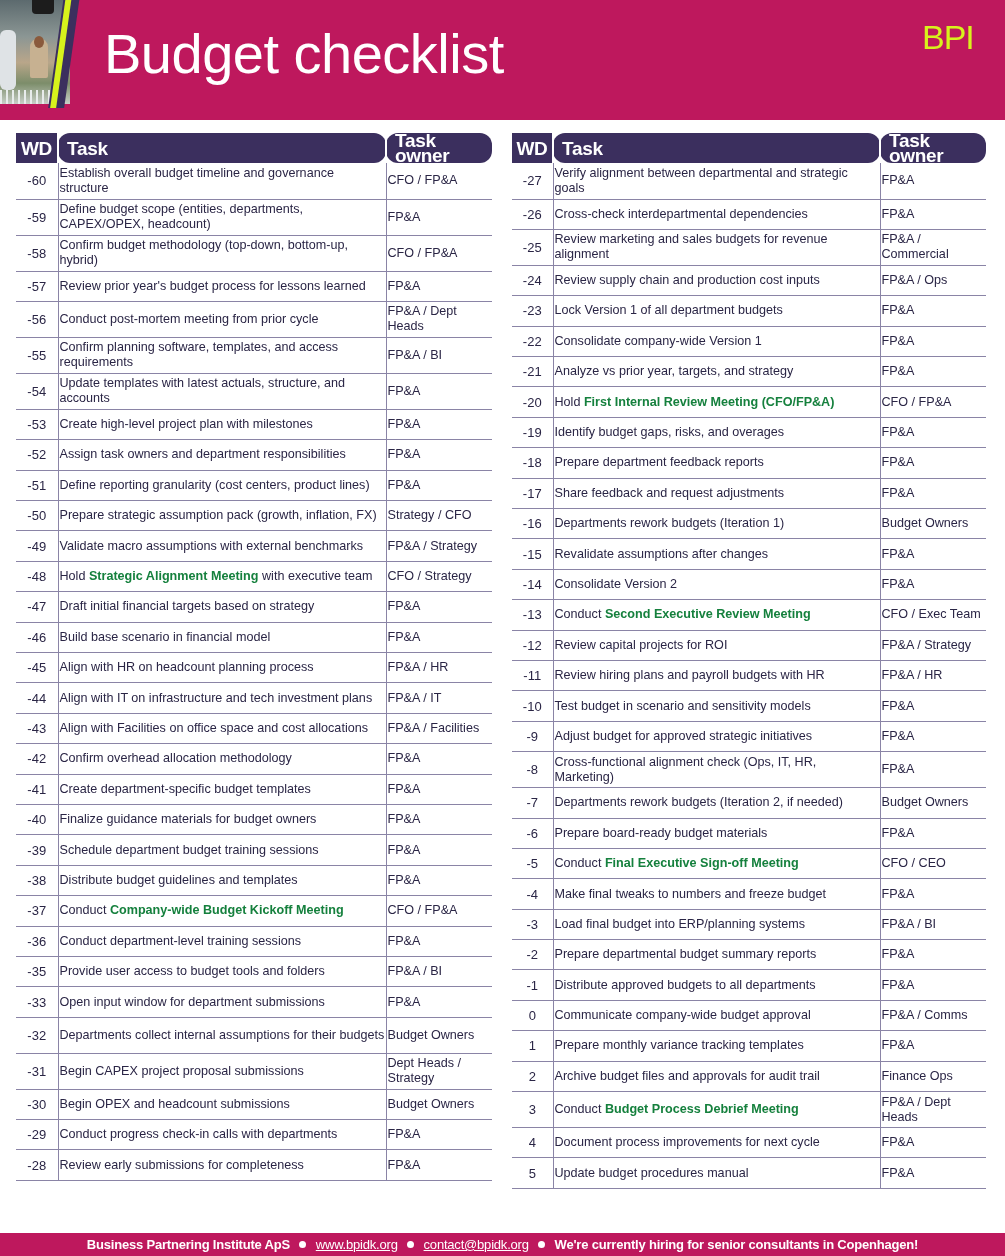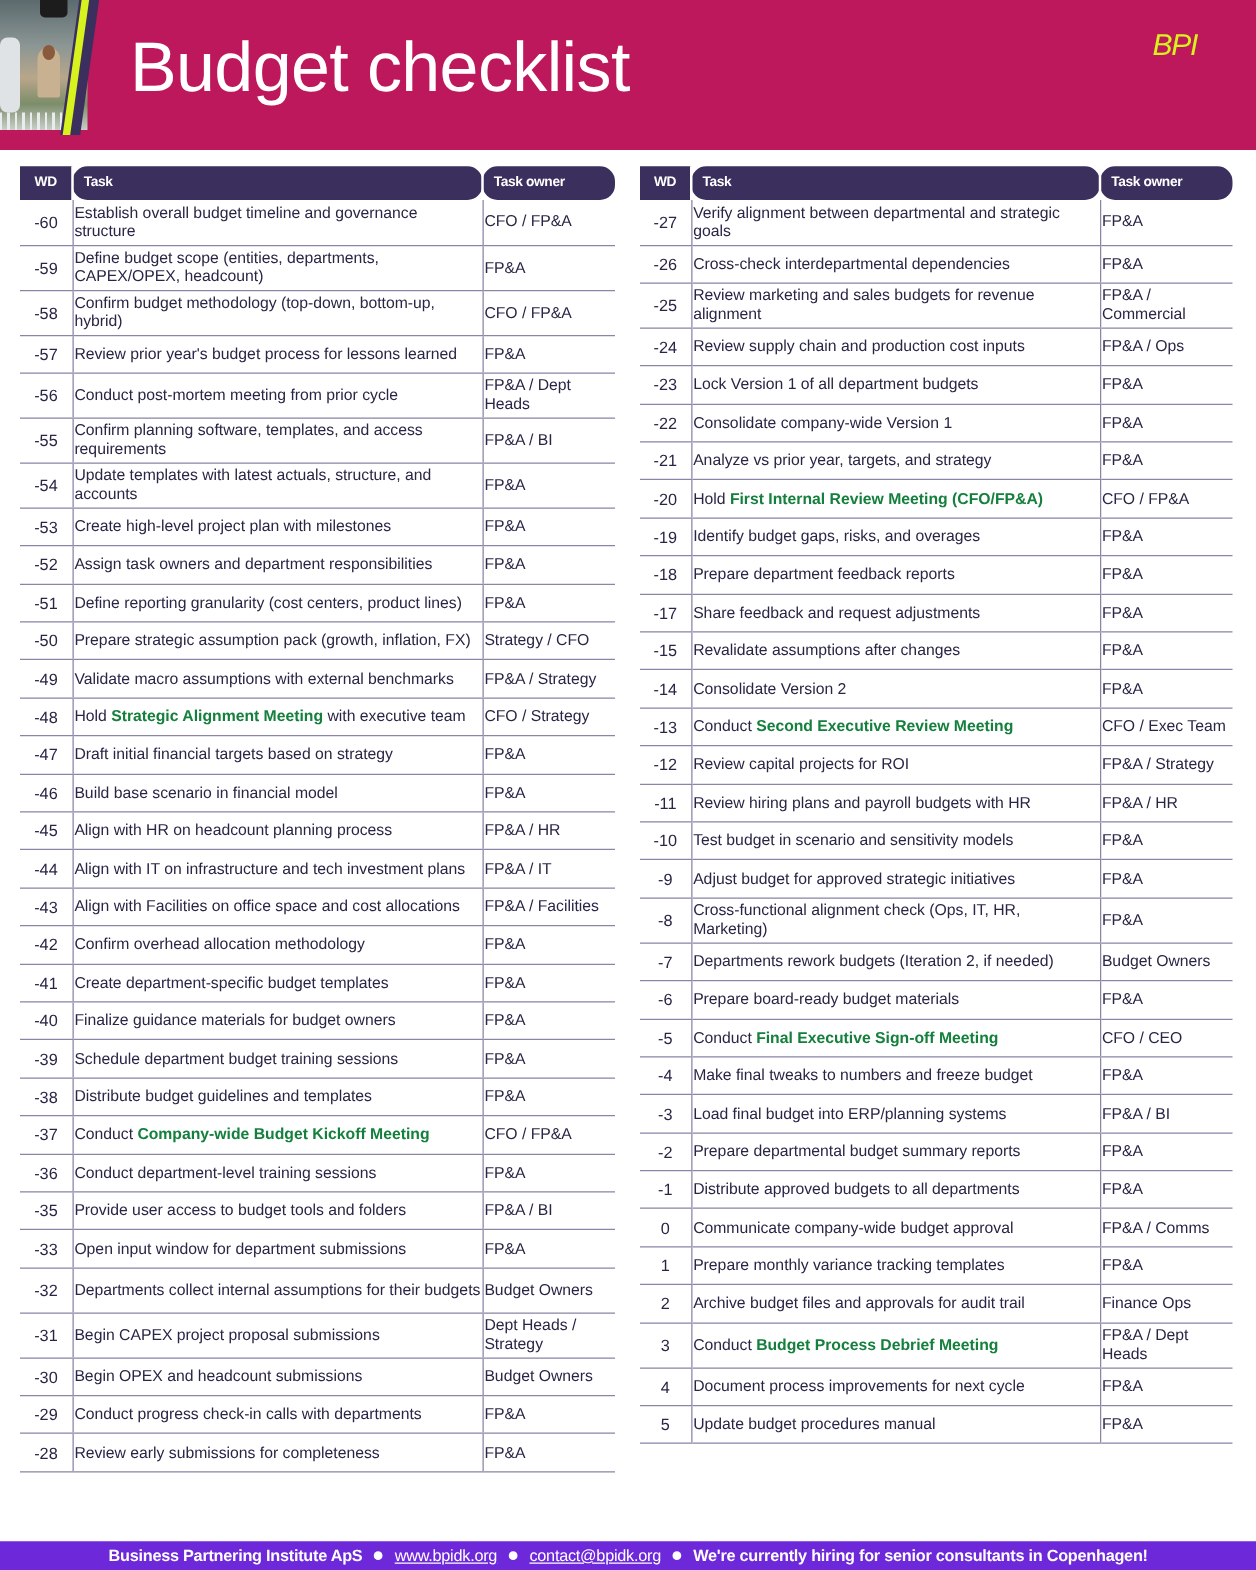--- a/index.html
+++ b/index.html
@@ -12,36 +12,36 @@
   .photo .lamp { position: absolute; left: 32px; top: 0; width: 22px; height: 14px; background: #1c1c1c; border-radius: 0 0 4px 4px; }
   .photo .person { position: absolute; left: 30px; top: 38px; width: 18px; height: 40px; background: #c7b191; border-radius: 9px 9px 2px 2px; }
   .photo .head { position: absolute; left: 34px; top: 36px; width: 10px; height: 12px; background: #8a5a3c; border-radius: 50%; }
   .photo .person2 { position: absolute; left: 0; top: 30px; width: 16px; height: 60px; background: #dfe3e6; border-radius: 6px; }
   .photo .fence { position: absolute; left: 0; bottom: 0; width: 56px; height: 14px;
     background: repeating-linear-gradient(90deg, #e8ecec 0 2px, transparent 2px 6px); }
   .slash { position: absolute; left: 56px; top: -4px; width: 16px; height: 112px; background: #3b2f5e; transform: skewX(-8deg); }
   .slash-line { position: absolute; left: 58px; top: -4px; width: 6px; height: 112px; background: #d7f21c; transform: skewX(-8deg); }
 
   .title { position: absolute; left: 104px; top: 20px; font-size: 56px; font-weight: 400; color: #ffffff; letter-spacing: -0.5px; line-height: 68px; }
-  .logo { position: absolute; left: 922px; top: 17px; font-size: 24px; color: #d7f21c; letter-spacing: -1px; line-height: 40px; font-style: italic; }
+  .logo { position: absolute; left: 922px; top: 17px; font-size: 34px; color: #d7f21c; letter-spacing: -1px; line-height: 40px; }
 
   table.cl { position: absolute; top: 133px; border-collapse: collapse; table-layout: fixed; font-size: 12.6px; line-height: 15px; }
   table.left { left: 16px; width: 476px; }
   table.right { left: 512px; width: 474px; }
-  table.cl th { background: #3b2f5e; color: #ffffff; font-weight: 700; text-align: left; height: 27px; padding: 0 8px; font-size: 11px; letter-spacing: -0.3px; margin-left: 32px; }
+  table.cl th { background: #3b2f5e; color: #ffffff; font-weight: 700; text-align: left; height: 27px; padding: 0 8px; font-size: 19px; letter-spacing: -0.3px; margin-left: 32px; }
   table.cl th.wd { text-align: center; padding: 0; }
   table.cl th + th { border-left: 2px solid #ffffff; border-radius: 12px; }
   table.cl td { border-bottom: 1.5px solid #8a84a6; vertical-align: middle; padding: 0 1px; height: 30.4px; }
   table.cl td.wd { text-align: center; font-size: 13px; }
   table.cl td.task { border-left: 1.5px solid #8a84a6; }
   table.cl td.owner { border-left: 1.5px solid #8a84a6; }
   table.cl tr.tall td { height: 36px; }
   table.cl b { font-weight: 700; color: #15803d; }
 
-  .footer { position: absolute; left: 0; top: 1233px; width: 1005px; height: 23px; background: #6d28d9; color: #ffffff;
+  .footer { position: absolute; left: 0; top: 1233px; width: 1005px; height: 23px; background: #be185d; color: #ffffff;
     font-size: 13px; font-weight: 700; text-align: center; line-height: 24px; letter-spacing: -0.2px; }
   .footer a { color: #ffffff; text-decoration: underline; font-weight: 400; }
   .footer .dot { display: inline-block; width: 7px; height: 7px; background: #ffffff; border-radius: 50%; margin: 0 6px; vertical-align: 1px; }
 </style>
 </head>
 <body>
 
 <div class="banner">
   <div class="photo">
     <div class="lamp"></div>
@@ -296,20 +296,25 @@
         <td class="wd">-18</td>
         <td class="task">Prepare department feedback reports</td>
         <td class="owner">FP&amp;A</td>
       </tr>
       <tr>
         <td class="wd">-17</td>
         <td class="task">Share feedback and request adjustments</td>
         <td class="owner">FP&amp;A</td>
       </tr>
       <tr>
+        <td class="wd">-16</td>
+        <td class="task">Departments rework budgets (Iteration 1)</td>
+        <td class="owner">Budget Owners</td>
+      </tr>
+      <tr>
         <td class="wd">-15</td>
         <td class="task">Revalidate assumptions after changes</td>
         <td class="owner">FP&amp;A</td>
       </tr>
       <tr>
         <td class="wd">-14</td>
         <td class="task">Consolidate Version 2</td>
         <td class="owner">FP&amp;A</td>
       </tr>
       <tr>

